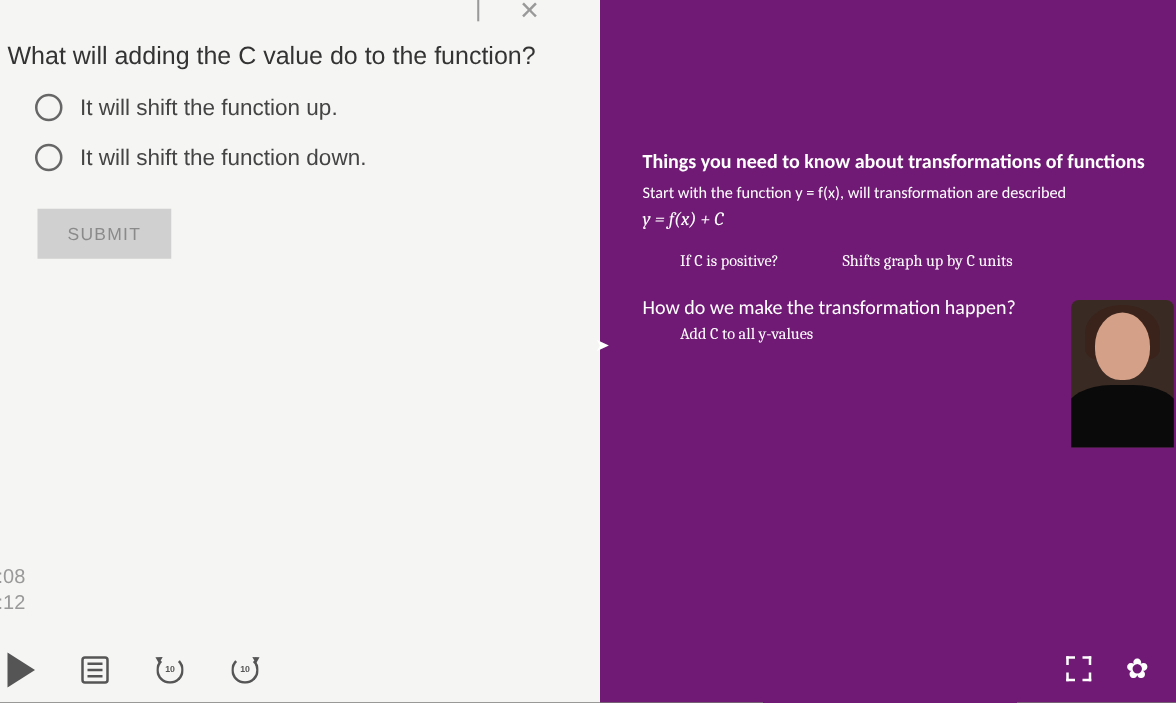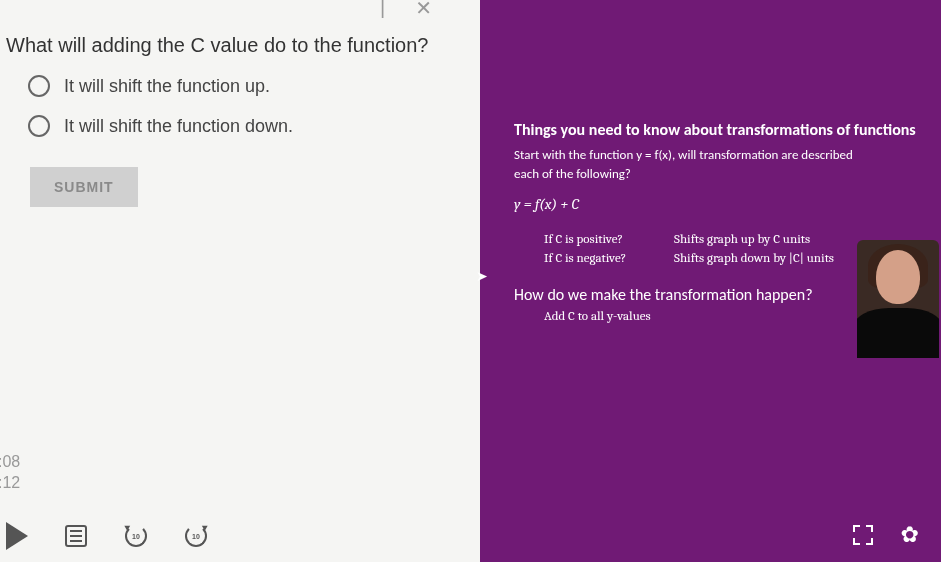--- a/index.html
+++ b/index.html
@@ -5,21 +5,21 @@
   *{box-sizing:border-box;margin:0;padding:0;}
   body{width:941px;height:562px;overflow:hidden;font-family:Arial,Helvetica,sans-serif;background:#000;display:flex;position:relative;}
   .left-panel{width:480px;height:100%;background:#f5f5f3;padding:28px 20px 20px 0;position:relative;}
   .top-bar{position:absolute;top:-4px;left:380px;display:flex;gap:30px;}
   .top-icon{color:#999;font-size:20px;}
   .question{font-size:20px;color:#333;margin:6px 0 18px 6px;}
   .options{margin-left:28px;}
   .opt{display:flex;align-items:center;margin-bottom:18px;cursor:pointer;}
   .radio{width:22px;height:22px;border:2px solid #666;border-radius:50%;margin-right:14px;flex-shrink:0;}
   .opt-label{font-size:18px;color:#444;}
-  .submit{margin:12px 0 0 30px;background:#d0d0d0;color:#8a8a8a;border:none;padding:12px 24px;font-weight:bold;font-size:14px;letter-spacing:1px;cursor:pointer;}
+  .submit{margin:12px 0 0 30px;background:#d0d0d0;color:#8a8a8a;border:none;padding:12px 24px;font-weight:normal;font-size:14px;letter-spacing:1px;cursor:pointer;}
   .timer{position:absolute;left:-2px;bottom:68px;color:#999;font-size:16px;line-height:1.3;}
   .controls{position:absolute;left:6px;bottom:12px;display:flex;align-items:center;gap:36px;}
   .play-icon{width:0;height:0;border-left:22px solid #555;border-top:14px solid transparent;border-bottom:14px solid transparent;}
   .ctrl-icon{width:24px;height:24px;display:flex;align-items:center;justify-content:center;color:#555;font-size:20px;}
   .notes-icon{width:22px;height:22px;border:2px solid #555;border-radius:3px;display:flex;flex-direction:column;justify-content:space-evenly;align-items:center;}
   .notes-icon div{width:12px;height:2px;background:#555;}
   .skip{position:relative;width:22px;height:22px;border:2px solid #555;border-radius:50%;border-top-color:transparent;}
   .skip.back{transform:scaleX(-1);}
   .skip::after{content:'10';position:absolute;left:50%;top:50%;transform:translate(-50%,-50%);font-size:7px;font-weight:bold;color:#555;}
   .skip.back::after{transform:translate(-50%,-50%) scaleX(-1);}
@@ -89,30 +89,25 @@
     </div>
     <div class="ctrl-icon">
       <div class="skip"></div>
     </div>
   </div>
 </div>
 
 <div class="right-panel">
   <div class="slide-title">Things you need to know about transformations of functions</div>
   <div class="slide-p">Start with the function y = f(x), will transformation are described</div>
-  <div class="slide-p2">each of the following?</div>
   <div class="formula">y = f(x) + C</div>
   <div class="cond-block">
     <div class="cond-row">
       <div class="cond-q">If C is positive?</div>
       <div class="cond-a">Shifts graph up by C units</div>
-    </div>
-    <div class="cond-row">
-      <div class="cond-q">If C is negative?</div>
-      <div class="cond-a">Shifts graph down by |C| units</div>
     </div>
   </div>
   <div class="how-q">How do we make the transformation happen?</div>
   <div class="how-a">Add C to all y-values</div>
 
   <div class="instructor">
     <div class="hair"></div>
     <div class="face"></div>
     <div class="body"></div>
   </div>

